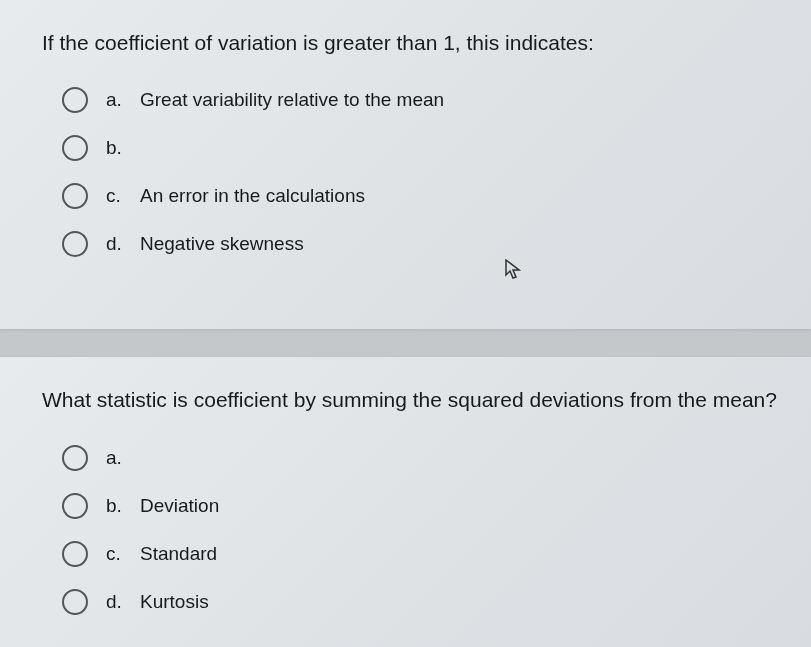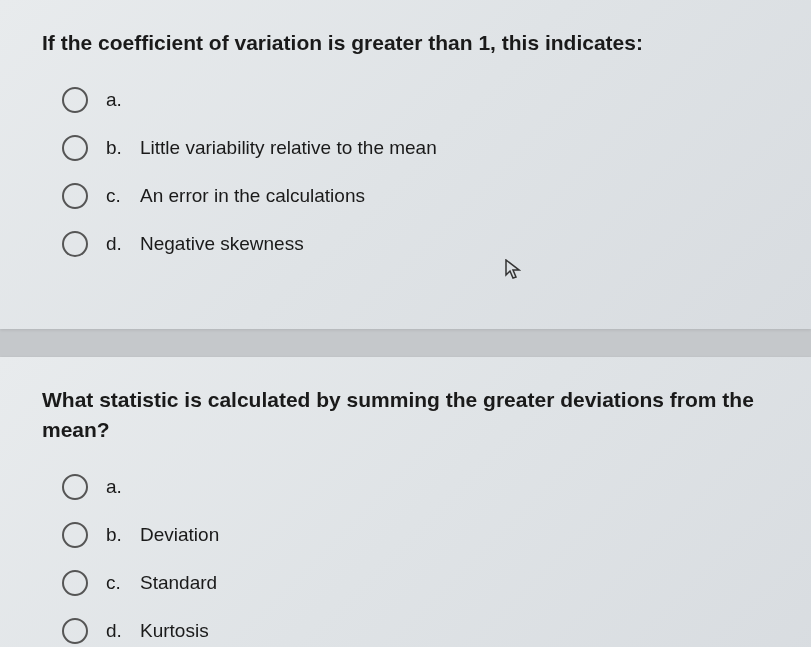--- a/index.html
+++ b/index.html
@@ -18,21 +18,21 @@
     .question-card {
       background: linear-gradient(135deg, #e8ebed 0%, #dfe3e6 50%, #d8dce0 100%);
       padding: 28px 30px 30px 42px;
       margin-bottom: 28px;
       box-shadow: 0 1px 3px rgba(0,0,0,0.1);
     }
     .question-text {
       font-size: 21px;
       color: #1a1a1a;
       margin-bottom: 30px;
-      font-weight: 700;
+      font-weight: 400;
       line-height: 1.4;
     }
     .options {
       padding-left: 20px;
     }
     .option-row {
       display: flex;
       align-items: center;
       margin-bottom: 22px;
     }
@@ -68,46 +68,46 @@
   </style>
 </head>
 <body>
 
 <div class="question-card">
   <div class="question-text">If the coefficient of variation is greater than 1, this indicates:</div>
   <div class="options">
     <div class="option-row">
       <div class="radio-circle"></div>
       <span class="option-letter">a.</span>
+      <span class="option-text">Great variability relative to the mean</span>
     </div>
     <div class="option-row">
       <div class="radio-circle"></div>
       <span class="option-letter">b.</span>
-      <span class="option-text">Little variability relative to the mean</span>
     </div>
     <div class="option-row">
       <div class="radio-circle"></div>
       <span class="option-letter">c.</span>
       <span class="option-text">An error in the calculations</span>
     </div>
     <div class="option-row">
       <div class="radio-circle"></div>
       <span class="option-letter">d.</span>
       <span class="option-text">Negative skewness</span>
     </div>
   </div>
   <div class="cursor-area">
     <svg class="cursor-icon" width="16" height="22" viewBox="0 0 16 22">
       <path d="M1 1 L1 16 L5 12 L8 19 L11 18 L8 11 L14 11 Z" fill="none" stroke="#333" stroke-width="1.5"></path>
     </svg>
   </div>
 </div>
 
 <div class="question-card">
-  <div class="question-text">What statistic is calculated by summing the greater deviations from the mean?</div>
+  <div class="question-text">What statistic is coefficient by summing the squared deviations from the mean?</div>
   <div class="options">
     <div class="option-row">
       <div class="radio-circle"></div>
       <span class="option-letter">a.</span>
     </div>
     <div class="option-row">
       <div class="radio-circle"></div>
       <span class="option-letter">b.</span>
       <span class="option-text">Deviation</span>
     </div>

